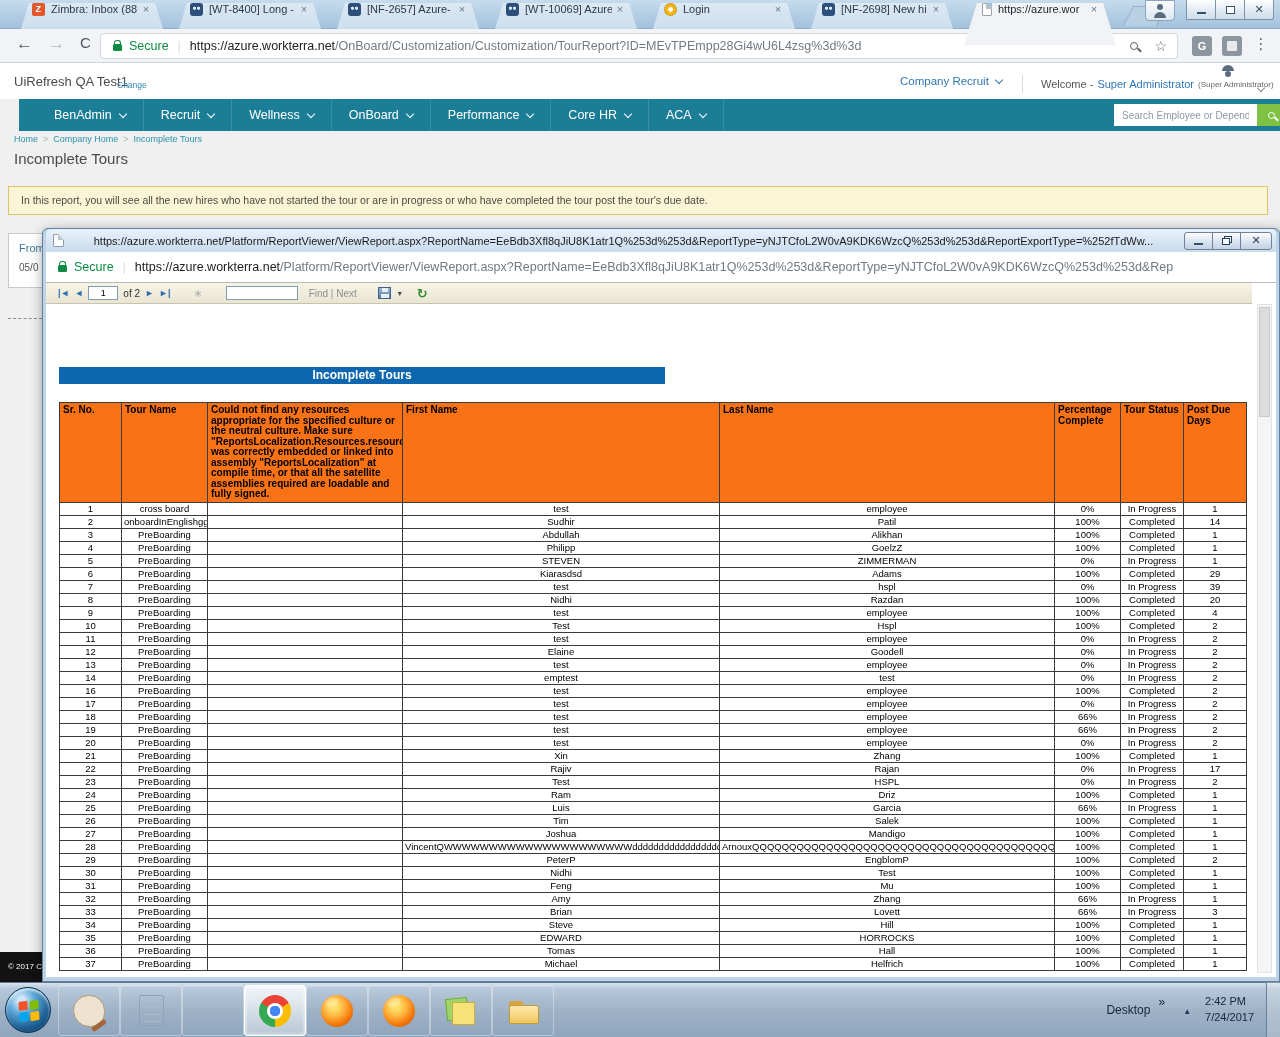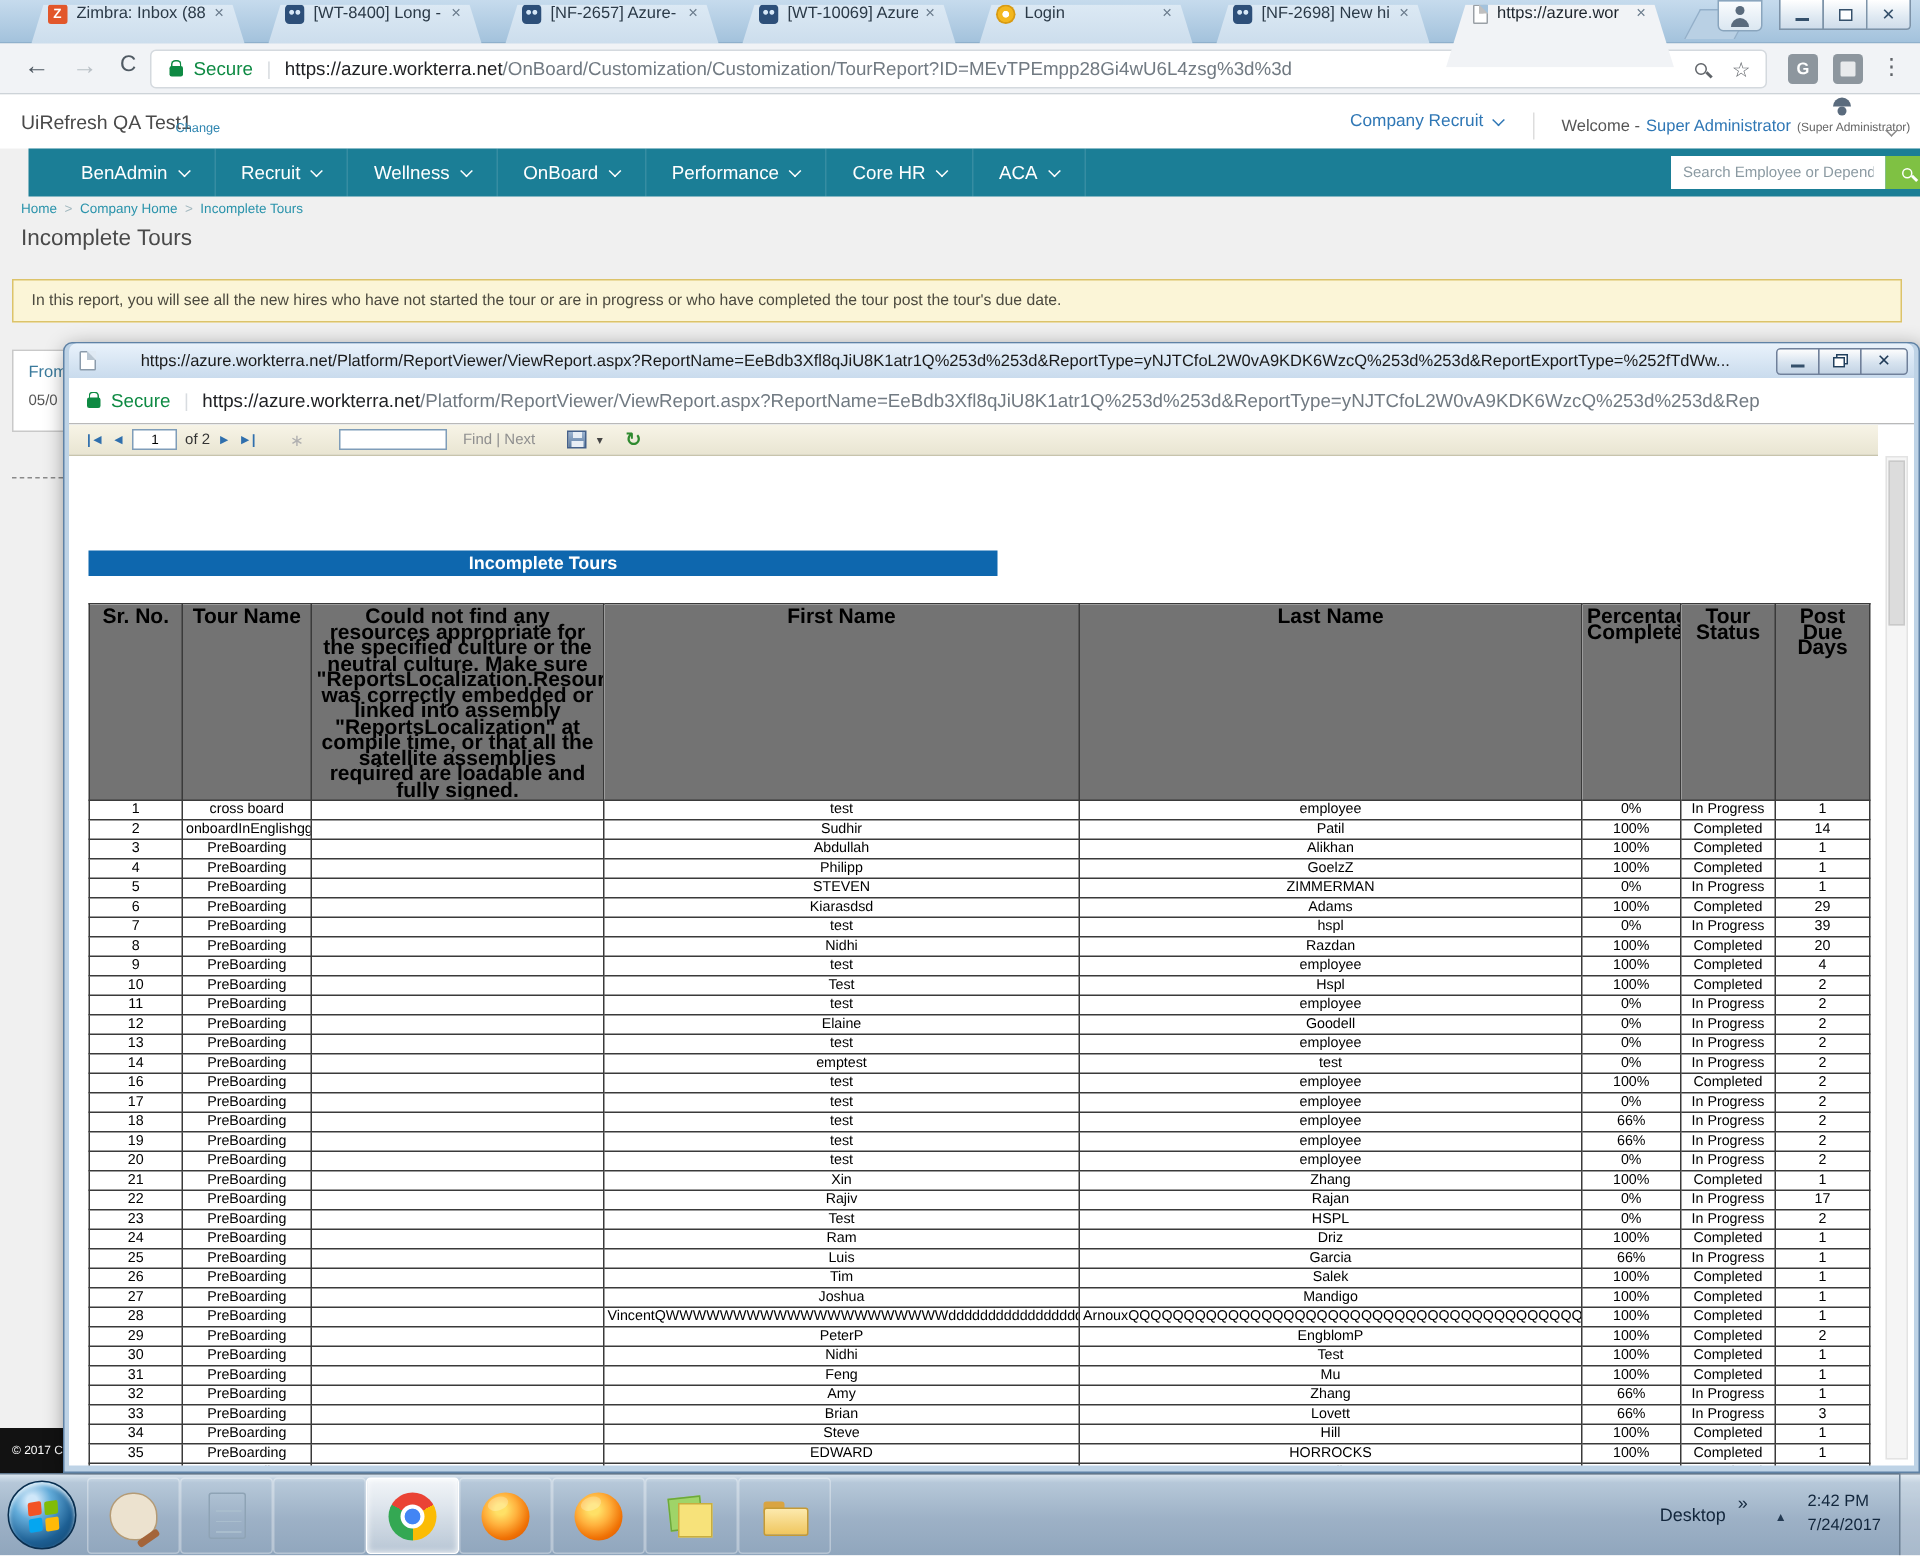--- a/index.html
+++ b/index.html
@@ -124,21 +124,21 @@
   .disk::after { content:""; position:absolute; left:2px; bottom:0; width:8px; height:4px; background:#e8eef5; }
   .disk-caret { color:#444; font-size:8px; margin-left:2px; }
   .refresh { color:#2f8a2f; font-size:13px; font-weight:bold; margin-left:10px; }
   .rv-scrolltrack { position:absolute; right:4px; top:21px; bottom:4px; width:15px; background:#f5f5f5; border:1px solid #e3e3e3; }
   .rv-thumb { position:absolute; left:1px; top:2px; width:11px; height:110px; background:#dcdcdc; border:1px solid #c9c9c9; }
 
   .report-title { position:absolute; left:13px; top:84px; width:606px; height:17px; background:#0e67ae; color:#fff;
     font-size:12px; font-weight:bold; text-align:center; line-height:17px; }
   .rv-table { position:absolute; left:13px; top:119px; border-collapse:collapse; table-layout:fixed; width:1187px; }
   .rv-table th, .rv-table td { border:1px solid #3a3a3a; overflow:hidden; }
-  .rv-table th { background:#737373; font-size:14px; font-weight:bold; color:#000; vertical-align:top; padding:2px 3px; line-height:10.5px; text-align:center; }
+  .rv-table th { background:#f97316; font-size:10px; font-weight:bold; color:#000; vertical-align:top; padding:2px 3px; line-height:10.5px; text-align:left; }
   .rv-table td { font-size:9.5px; color:#000; height:13px; padding:0 2px; text-align:center; white-space:nowrap; line-height:12px; }
 
   
   .taskbar { position:absolute; left:0; top:982px; width:1280px; height:55px;
     background:linear-gradient(#d9e4ee 0%,#b6c8d9 10%,#9db1c6 55%,#90a6bd 100%); border-top:1px solid #60788f; }
   .start-orb { position:absolute; left:5px; top:4px; width:46px; height:46px; border-radius:50%;
     background:radial-gradient(circle at 35% 28%,#cfe7f9 0 8%,#62abd9 30%,#1d5f93 65%,#0b3a63 100%);
     border:1px solid #0a2e4e; box-shadow:inset 0 2px 3px rgba(255,255,255,.8); }
   .flag { position:absolute; inset:13px 12px 11px 13px; display:grid; grid-template-columns:1fr 1fr; gap:2px; transform:rotate(-4deg); }
   .flag div { border-radius:1.5px; transform:skewY(-5deg); }

